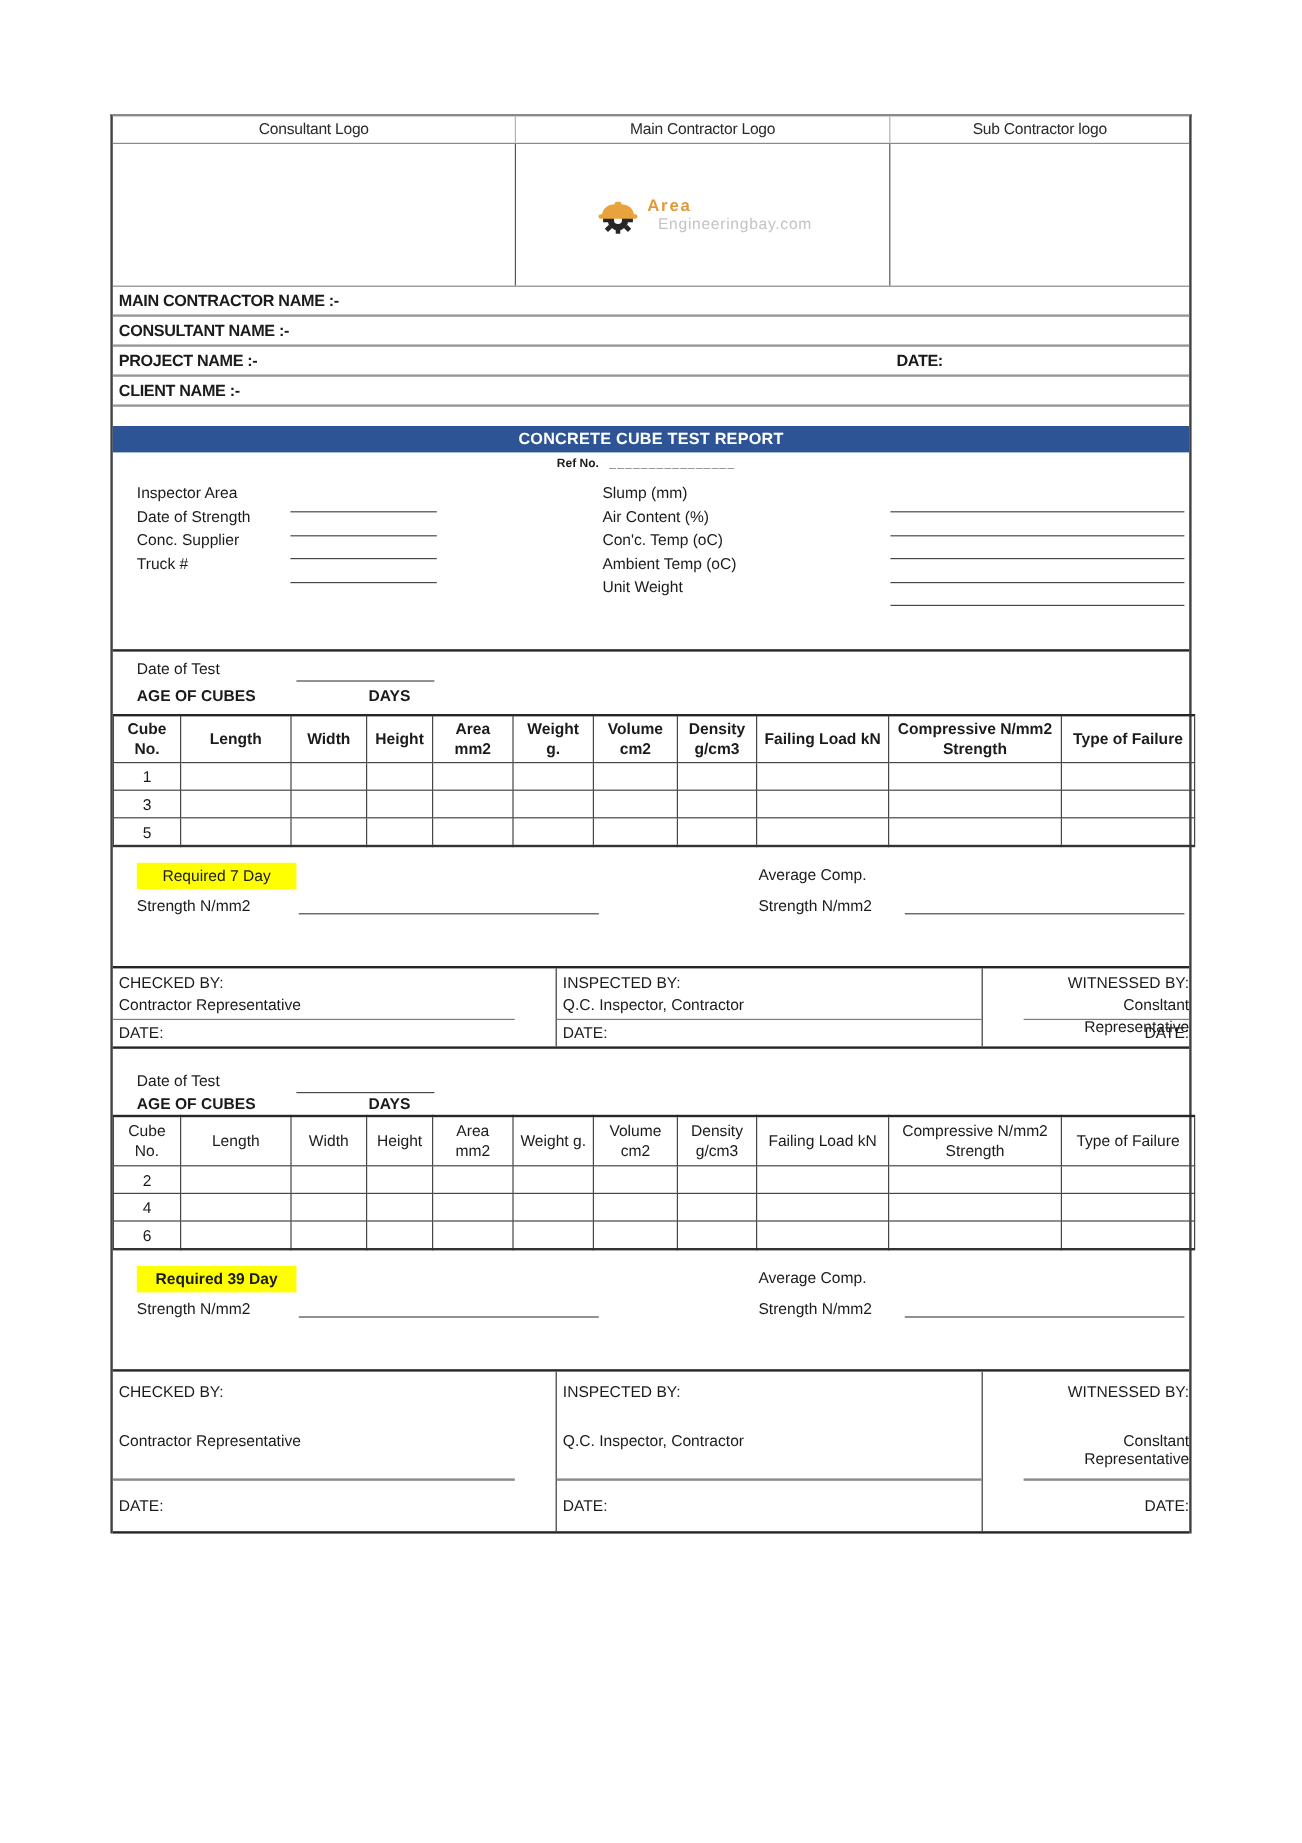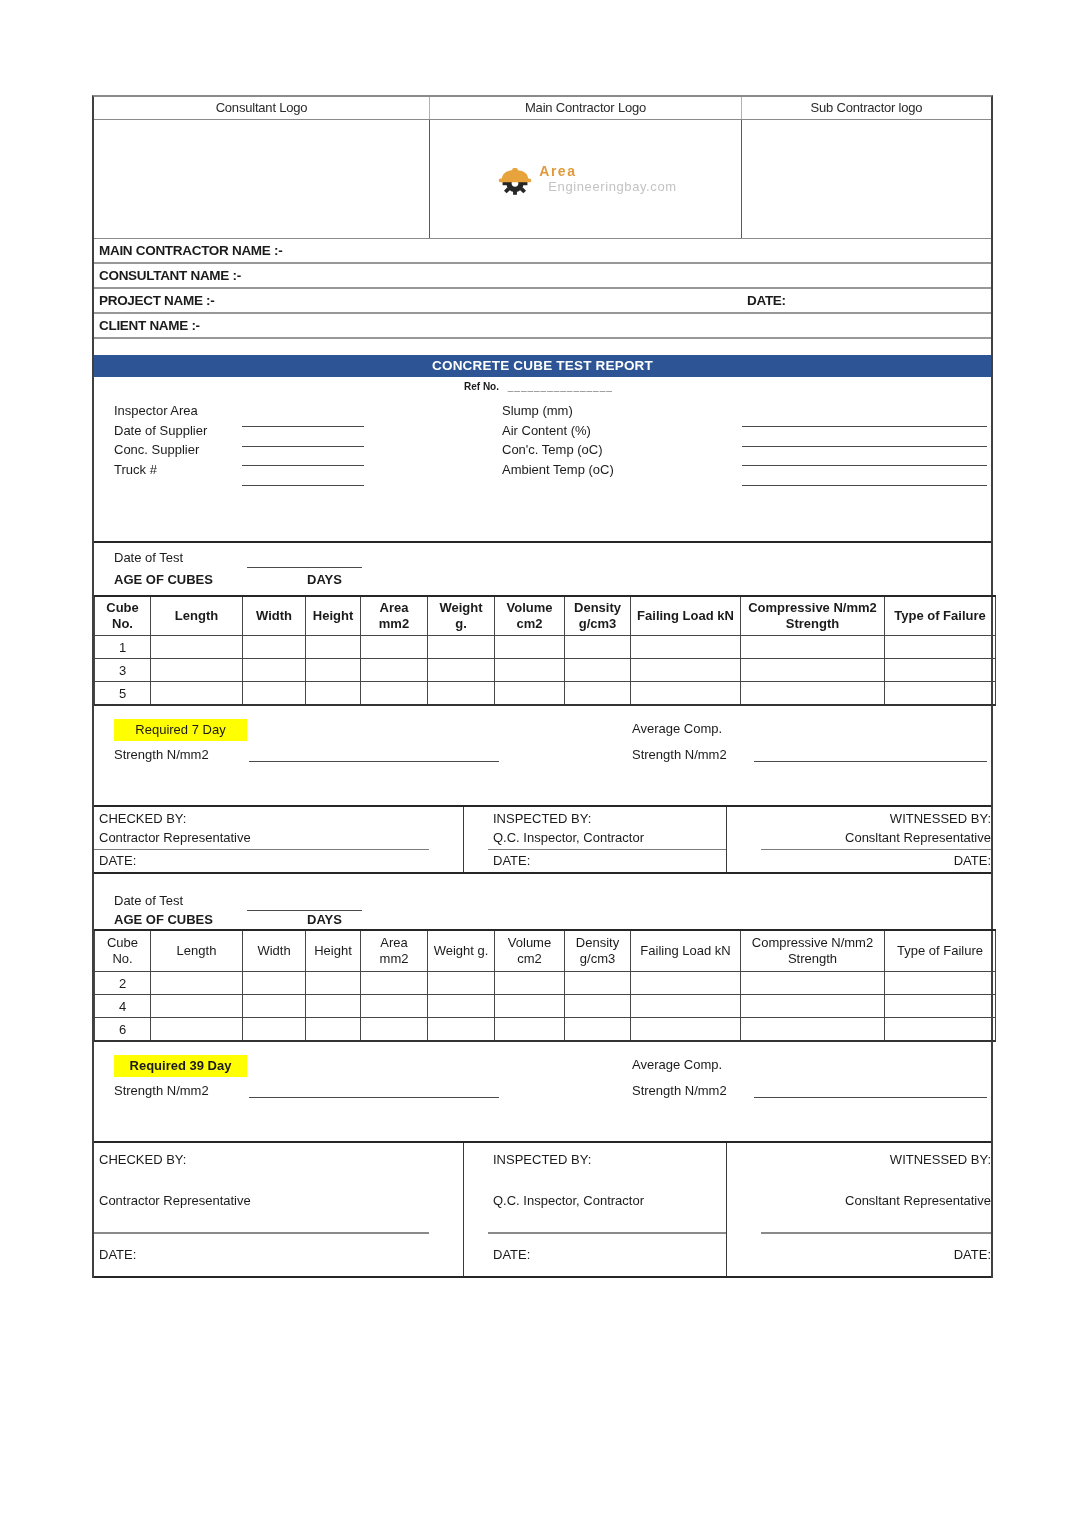--- a/index.html
+++ b/index.html
@@ -76,21 +76,21 @@
   .req-bold .req-chip{font-weight:bold;}
   .req-strength{position:absolute;left:20px;top:41px;}
   .req-line{position:absolute;left:155px;top:30px;width:250px;height:25px;border-bottom:1.5px solid #4a4a4a;}
   .avg1{position:absolute;left:538px;top:15px;}
   .avg2{position:absolute;left:538px;top:41px;}
   .avg-line{position:absolute;left:660px;top:30px;width:233px;height:25px;border-bottom:1.5px solid #4a4a4a;}
 
   
   .sig{display:flex;border-top:2.5px solid #262626;border-bottom:2.5px solid #262626;gap:34px;}
   .sig-col{width:335px;box-sizing:border-box;}
-  .sig-col.mid{width:264px;border-left:1.5px solid #3a3a3a;border-right:1.5px solid #3a3a3a;padding-left:24px;}
+  .sig-col.mid{width:356px;border-left:1.5px solid #3a3a3a;border-right:1.5px solid #3a3a3a;}
   .sig-col.last{flex:1;text-align:right;}
   .sig-a .sig-by{height:22px;line-height:24px;padding-left:5px;}
   .sig-a .sig-name{height:20px;line-height:18px;padding-left:5px;}
   .sig-a .sig-date{height:22px;line-height:22px;padding-left:5px;border-top:1.5px solid #7c7c7c;}
   .sig-b .sig-by{height:50px;padding:9px 0 0 5px;box-sizing:border-box;}
   .sig-b .sig-name{height:39px;padding-left:5px;}
   .sig-b .sig-date{height:42px;line-height:42px;padding-left:5px;border-top:2px solid #8a8a8a;}
 </style>
 </head>
 <body>
@@ -156,35 +156,39 @@
         <span class="b">Ref No.</span>
         <span class="b blank">________________</span>
       </div>
       <div class="d-row">
         <span class="dl">Inspector Area</span>
         <span class="dline-l"></span>
         <span class="dm">Slump (mm)</span>
         <span class="dline-r"></span>
       </div>
       <div class="d-row">
-        <span class="dl">Date of Supplier</span>
+        <span class="dl">Date of Strength</span>
         <span class="dline-l"></span>
         <span class="dm">Air Content (%)</span>
         <span class="dline-r"></span>
       </div>
       <div class="d-row">
         <span class="dl">Conc. Supplier</span>
         <span class="dline-l"></span>
         <span class="dm">Con'c. Temp (oC)</span>
         <span class="dline-r"></span>
       </div>
       <div class="d-row">
         <span class="dl">Truck #</span>
         <span class="dline-l"></span>
         <span class="dm">Ambient Temp (oC)</span>
+        <span class="dline-r"></span>
+      </div>
+      <div class="d-row">
+        <span class="dm">Unit Weight</span>
         <span class="dline-r"></span>
       </div>
     </div>
 
     <div class="sec-meta sm-a">
       <span class="sm-date">Date of Test</span>
       <span class="sm-line"></span>
       <span class="sm-age b">AGE OF CUBES</span>
       <span class="sm-days b">DAYS</span>
     </div>

